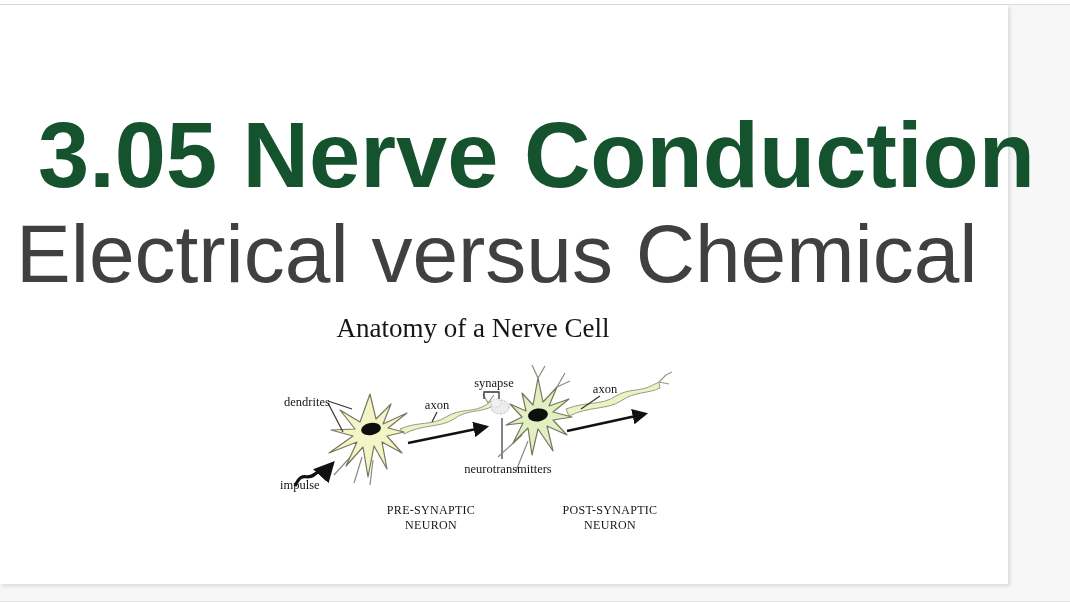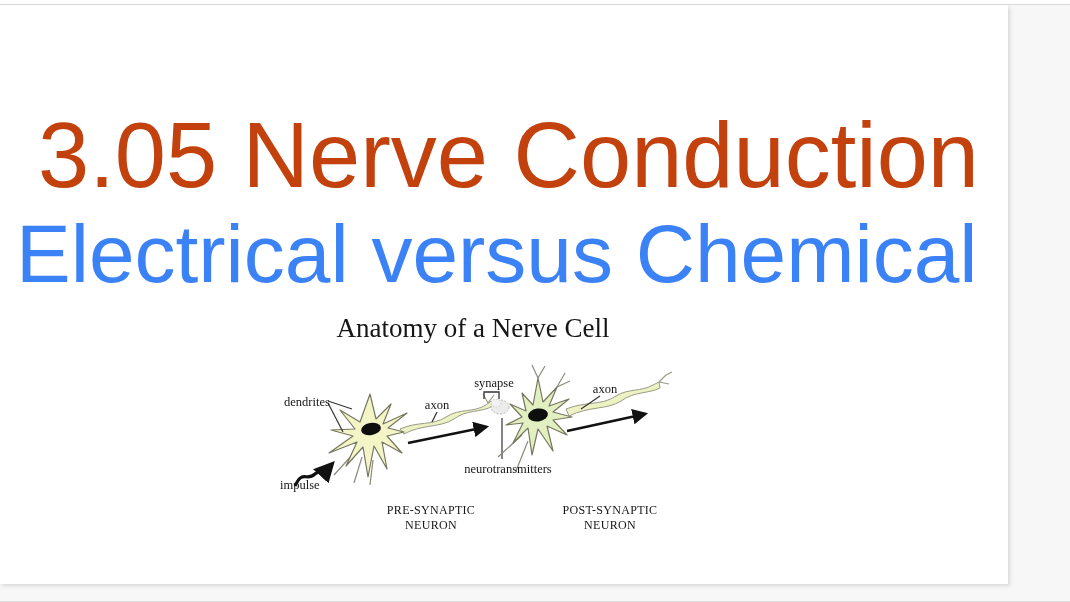--- a/index.html
+++ b/index.html
@@ -17,26 +17,26 @@
     background:#e0e0e0;
   }
   .slide{
     position:absolute;left:0;top:5px;width:1008px;height:579px;
     background:#ffffff;
     box-shadow:2px 2px 4px rgba(0,0,0,.12);
   }
   .slide-title{
     position:absolute;left:38px;top:102px;
     font-size:92px;line-height:96px;white-space:nowrap;
-    color:#c2410c;letter-spacing:0px;
+    color:#14532d;letter-spacing:0px;font-weight:bold;
   }
   .slide-subtitle{
     position:absolute;left:16px;top:206px;
     font-size:82px;line-height:86px;white-space:nowrap;
-    color:#3b82f6;
+    color:#404040;
   }
   .figure{
     position:absolute;left:270px;top:300px;width:410px;height:240px;
   }
   .fig-serif{font-family:"Liberation Serif",serif;fill:#161616;}
 </style>
 </head>
 <body>
 
 <div class="top-edge"></div>

